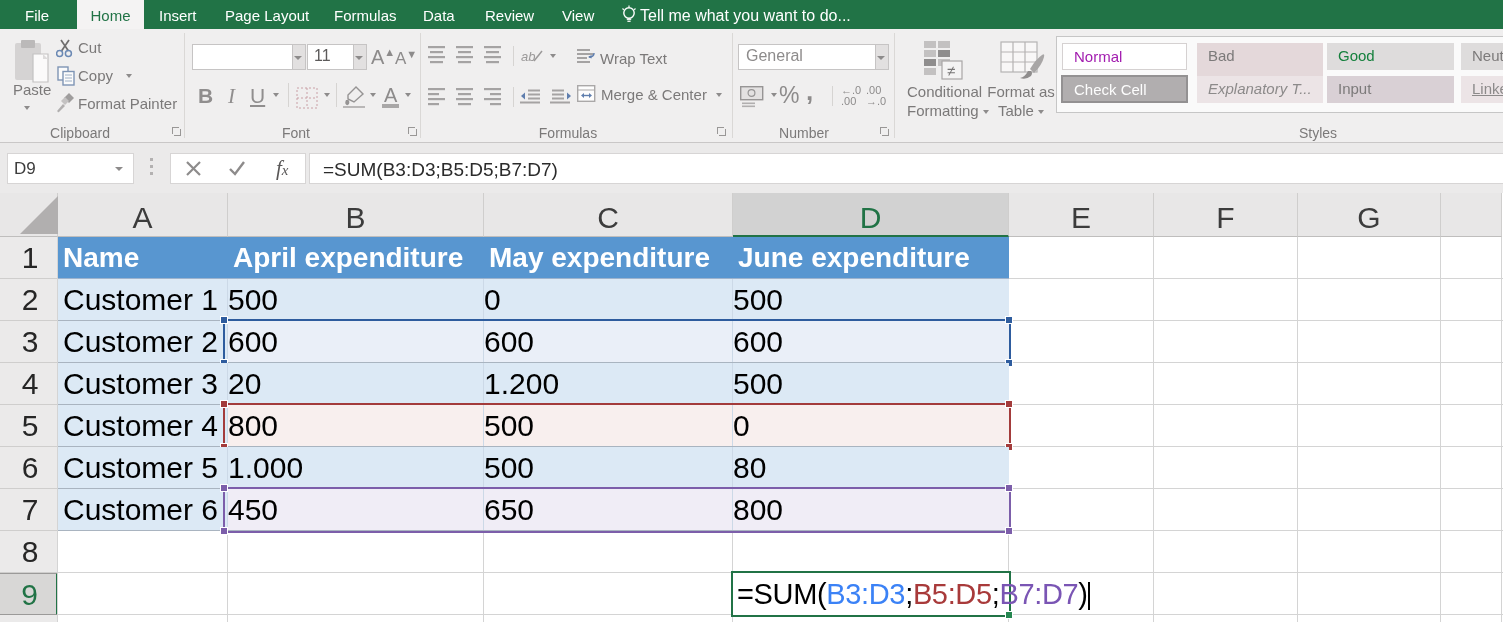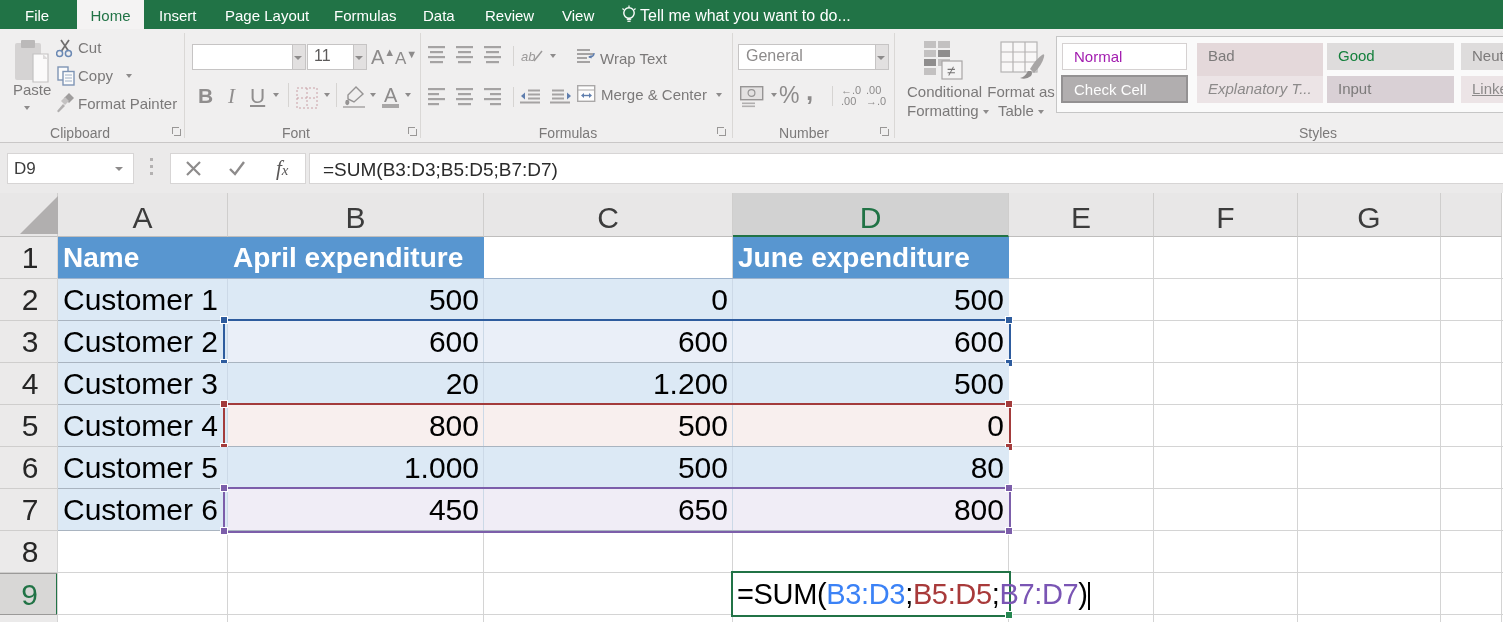--- a/index.html
+++ b/index.html
@@ -20,21 +20,21 @@
 .combo .dd { position:absolute; right:0; top:0; bottom:0; width:13px; background:#e2e0e0; border-left:1px solid #c6c4c4; }
 .dda { position:absolute; width:0; height:0; border-left:4px solid transparent; border-right:4px solid transparent; border-top:4px solid #8d8b8b; }
 .caret { position:absolute; width:0; height:0; border-left:3.5px solid transparent; border-right:3.5px solid transparent; border-top:4px solid #8d8b8b; }
 .icon { position:absolute; }
 .stylebox { position:absolute; font-size:15px; line-height:25px; padding-left:11px; overflow:hidden; white-space:nowrap; }
 #fbar { left:0; top:143px; width:1503px; height:50px; background:#ebeaea; }
 .wbox { position:absolute; top:10px; height:31px; background:#fff; border:1px solid #d7d5d5; }
 .colhdr { position:absolute; top:0; height:44px; background:#e8e7e7; border-right:1px solid #cfcecd; border-bottom:1px solid #bfbebd; color:#3c3c3c; font-size:30px; text-align:center; line-height:49px; }
 .rowhdr { position:absolute; left:0; width:58px; text-indent:3px; background:#ebeaea; border-right:1px solid #bfbebd; border-bottom:1px solid #cfcecd; color:#262626; font-size:30px; text-align:center; }
 .cell { position:absolute; font-size:30px; color:#000; white-space:nowrap; }
-.num { text-align:right; }
+.num { text-align:left; }
 </style>
 </head>
 <body>
 
 <div class="abs" id="tabbar">
   <div class="tab" style="left:25px;">File</div>
   <div class="tab" style="left:159px;">Insert</div>
   <div class="tab" style="left:225px;">Page Layout</div>
   <div class="tab" style="left:334px;">Formulas</div>
   <div class="tab" style="left:423px;">Data</div>
@@ -325,20 +325,21 @@
     <div style="position:absolute;left:227px;top:44px;width:1px;height:420px;background:#d4d4d4;"></div>
     <div style="position:absolute;left:483px;top:44px;width:1px;height:420px;background:#d4d4d4;"></div>
     <div style="position:absolute;left:732px;top:44px;width:1px;height:420px;background:#d4d4d4;"></div>
     <div style="position:absolute;left:1008px;top:44px;width:1px;height:420px;background:#d4d4d4;"></div>
     <div style="position:absolute;left:1153px;top:44px;width:1px;height:420px;background:#d4d4d4;"></div>
     <div style="position:absolute;left:1297px;top:44px;width:1px;height:420px;background:#d4d4d4;"></div>
     <div style="position:absolute;left:1440px;top:44px;width:1px;height:420px;background:#d4d4d4;"></div>
     <div style="position:absolute;left:1501px;top:44px;width:1px;height:420px;background:#d4d4d4;"></div>
     <div class="cell" style="left:58px;top:44px;width:170px;height:42px;line-height:42px;background:#5896d0;color:#fff;font-weight:bold;font-size:28px;padding-left:5px;">Name</div>
     <div class="cell" style="left:228px;top:44px;width:256px;height:42px;line-height:42px;background:#5896d0;color:#fff;font-weight:bold;font-size:28px;padding-left:5px;">April expenditure</div>
+    <div class="cell" style="left:484px;top:44px;width:249px;height:42px;line-height:42px;background:#5896d0;color:#fff;font-weight:bold;font-size:28px;padding-left:5px;">May expenditure</div>
     <div class="cell" style="left:733px;top:44px;width:276px;height:42px;line-height:42px;background:#5896d0;color:#fff;font-weight:bold;font-size:28px;padding-left:5px;">June expenditure</div>
     <div style="position:absolute;left:58px;top:85px;width:951px;height:1px;background:#9db3cd;"></div>
     <div class="cell" style="left:58px;top:86px;width:170px;height:42px;line-height:42px;background:#dce9f5;padding-left:5px;">Customer 1</div>
     <div class="cell num" style="left:228px;top:86px;width:256px;height:42px;line-height:42px;background:#dce9f5;padding-right:5px;">500</div>
     <div class="cell num" style="left:484px;top:86px;width:249px;height:42px;line-height:42px;background:#dce9f5;padding-right:5px;">0</div>
     <div class="cell num" style="left:733px;top:86px;width:276px;height:42px;line-height:42px;background:#dce9f5;padding-right:5px;">500</div>
     <div style="position:absolute;left:227px;top:86px;width:1px;height:42px;background:#ccd9e7;"></div>
     <div style="position:absolute;left:483px;top:86px;width:1px;height:42px;background:#ccd9e7;"></div>
     <div style="position:absolute;left:732px;top:86px;width:1px;height:42px;background:#ccd9e7;"></div>
     <div style="position:absolute;left:58px;top:127px;width:951px;height:1px;background:#a9b4c0;"></div>

